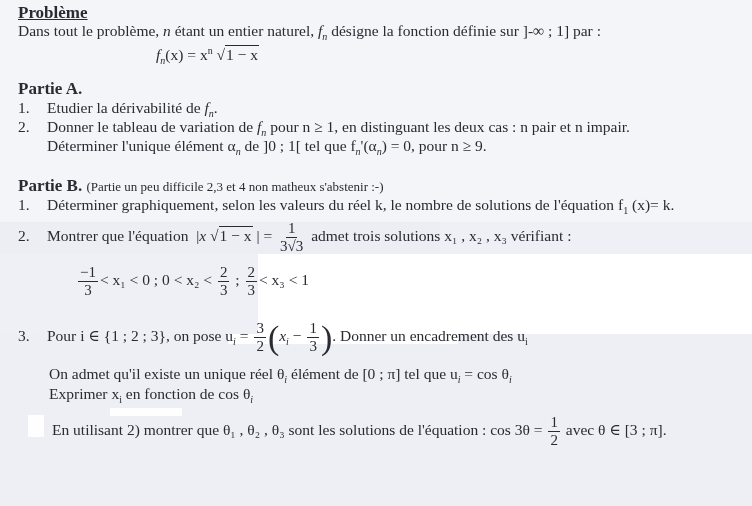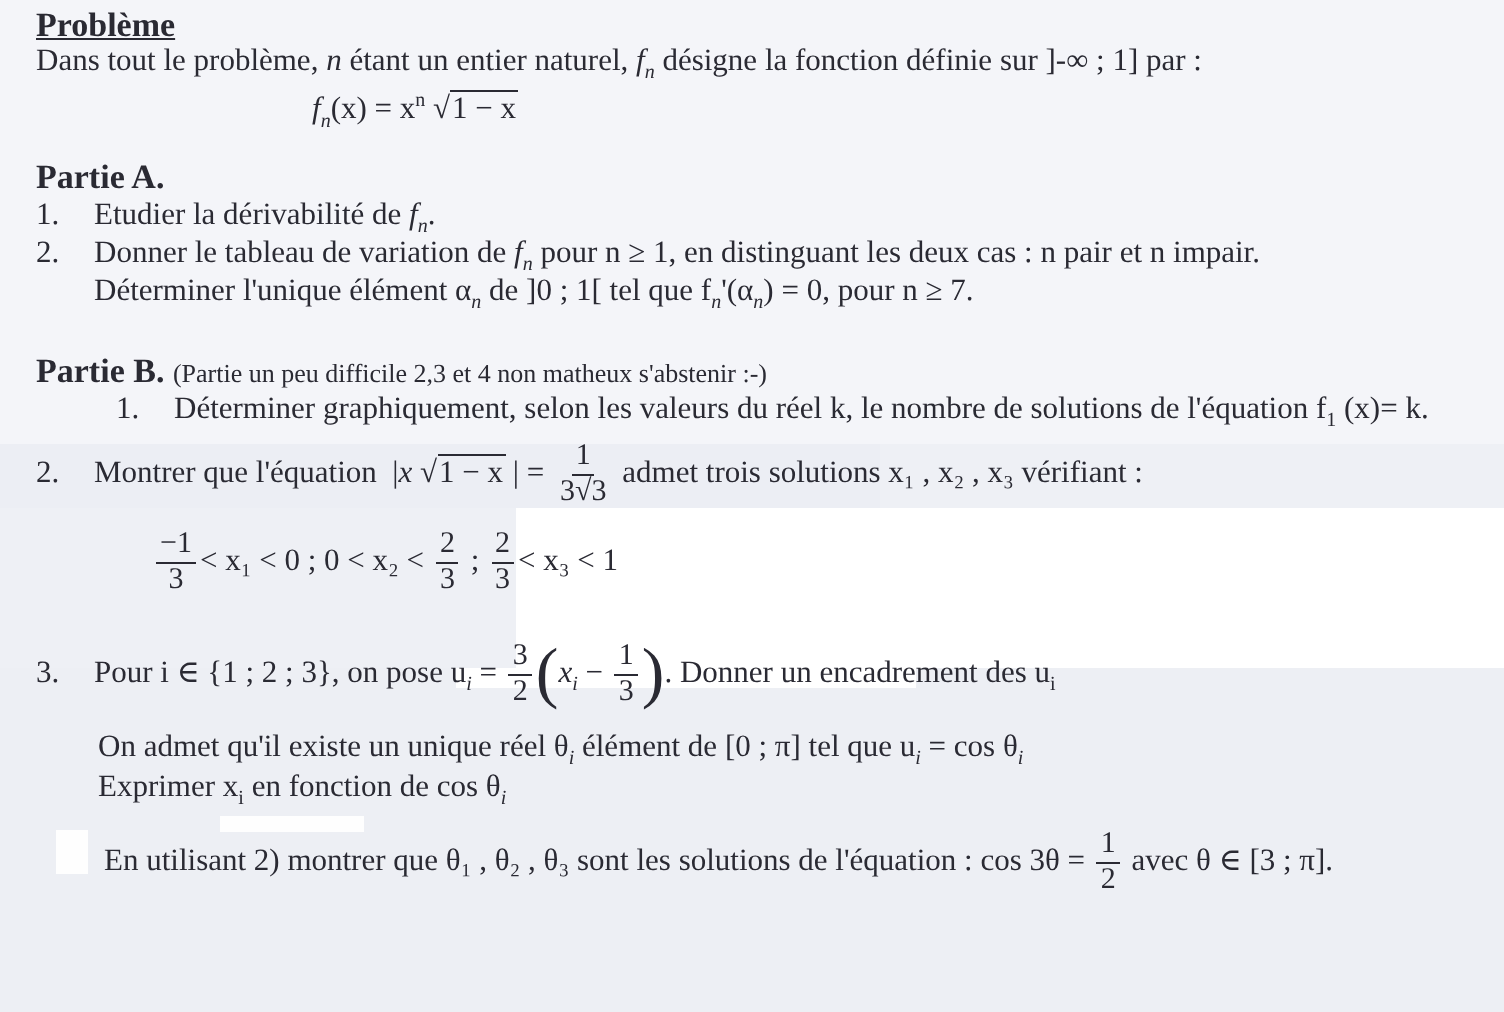--- a/index.html
+++ b/index.html
@@ -57,29 +57,29 @@
 
   <div class="abs t" style="left:18px;top:99px;">
     <span class="num">1.</span><span>Etudier la dérivabilité de </span><i>f</i><sub class="it">n</sub><span>.</span>
   </div>
 
   <div class="abs t" style="left:18px;top:118px;">
     <span class="num">2.</span><span>Donner le tableau de variation de </span><i>f</i><sub class="it">n</sub><span> pour n ≥ 1, en distinguant les deux cas : n pair et n impair.</span>
   </div>
 
   <div class="abs t" style="left:47px;top:137px;">
-    <span>Déterminer l'unique élément α</span><sub class="it">n</sub><span> de ]0 ; 1[ tel que f</span><sub class="it">n</sub><span>'(α</span><sub class="it">n</sub><span>) = 0, pour n ≥ 7.</span>
+    <span>Déterminer l'unique élément α</span><sub class="it">n</sub><span> de ]0 ; 1[ tel que f</span><sub class="it">n</sub><span>'(α</span><sub class="it">n</sub><span>) = 0, pour n ≥ 9.</span>
   </div>
 
 
   <div class="abs part" style="left:18px;top:176px;text-align:right;">
     <span>Partie B.</span>&nbsp;<span class="small">(Partie un peu difficile 2,3 et 4 non matheux s'abstenir :-)</span>
   </div>
 
-  <div class="abs t" style="left:18px;top:196px;margin-left:40px;">
+  <div class="abs t" style="left:18px;top:196px;">
     <span class="num">1.</span><span>Déterminer graphiquement, selon les valeurs du réel k, le nombre de solutions de l'équation f</span><sub>1</sub><span> (x)= k.</span>
   </div>
 
   <div class="abs t" style="left:18px;top:220px;">
     <span class="num">2.</span><span>Montrer que l'équation</span>
     &nbsp;|<i>x</i> √<span class="sqrt">1 − x</span> |
     <span>=</span>
     <span class="frac">
         <span class="n">1</span>
         <span class="d">3√3</span>

